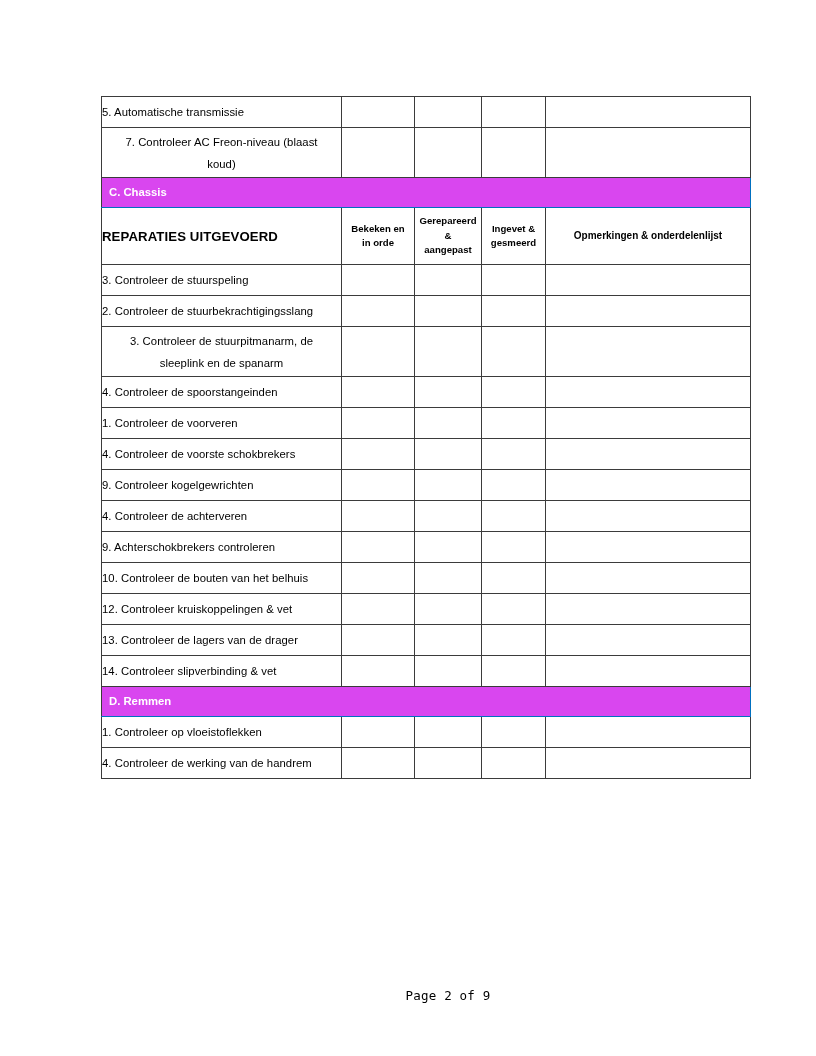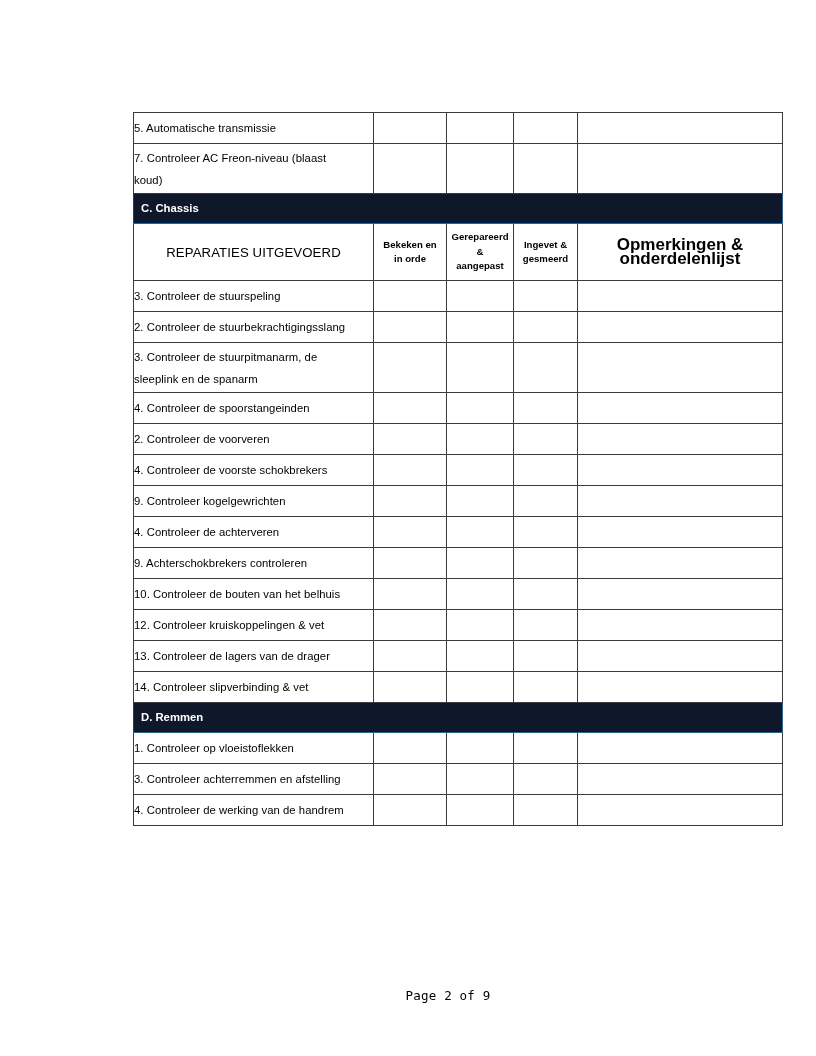--- a/index.html
+++ b/index.html
@@ -20,25 +20,24 @@
     position: absolute;
     left: 0;
     top: 0;
     width: 816px;
     height: 1056px;
   }
 
   .doc-table {
     position: absolute;
     left: 101px;
-    top: 112px;
+    top: 96px;
     width: 649px;
     border-collapse: collapse;
     table-layout: fixed;
-    margin-left: 32px;
   }
 
   .doc-table td {
     border: 1px solid #3b3b3b;
     padding: 0;
     vertical-align: middle;
     background: #ffffff;
   }
 
   
@@ -49,57 +48,57 @@
   .col-notes  { width: 205px; }
 
   .task-cell {
     font-size: 11.3px;
     line-height: 22px;
     padding: 4px 0 4px 7px;
     letter-spacing: 0.05px;
   }
 
   .row-1line .task-cell { height: 30px; }
-  .row-2line .task-cell { height: 49px; }
+  .row-2line .task-cell { height: 49px; text-align: center; }
 
   .section-row td {
-    background: #0f172a;
+    background: #d946ef;
     border: 1px solid #0070C0;
     border-left-color: #3b3b3b;
     height: 29px;
     padding: 0;
   }
   .section-label {
     color: #ffffff;
     font-weight: bold;
     font-size: 11.3px;
     padding-left: 7px;
     line-height: 29px;
     white-space: nowrap;
   }
 
   .header-row td {
     height: 56px;
     vertical-align: middle;
   }
   .header-title {
-    text-align: center;
+    text-align: left;
     font-size: 13.2px;
-    font-weight: normal;
+    font-weight: bold;
     letter-spacing: 0.1px;
   }
   .header-col {
     text-align: center;
     font-size: 9.6px;
     font-weight: bold;
     line-height: 14.5px;
     padding: 0 2px;
   }
   .header-col.notes {
-    font-size: 17px;
+    font-size: 10px;
   }
 
   .page-footer {
     position: absolute;
     left: 0;
     top: 988px;
     width: 816px;
     text-align: center;
     font-family: "DejaVu Sans Mono", monospace;
     font-size: 12.5px;
@@ -168,21 +167,21 @@
           <td></td>
         </tr>
         <tr class="task-row row-1line">
           <td class="task-cell">4. Controleer de spoorstangeinden</td>
           <td></td>
           <td></td>
           <td></td>
           <td></td>
         </tr>
         <tr class="task-row row-1line">
-          <td class="task-cell">2. Controleer de voorveren</td>
+          <td class="task-cell">1. Controleer de voorveren</td>
           <td></td>
           <td></td>
           <td></td>
           <td></td>
         </tr>
         <tr class="task-row row-1line">
           <td class="task-cell">4. Controleer de voorste schokbrekers</td>
           <td></td>
           <td></td>
           <td></td>
@@ -241,27 +240,20 @@
           <td colspan="5"><span class="section-label">D. Remmen</span></td>
         </tr>
         <tr class="task-row row-1line">
           <td class="task-cell">1. Controleer op vloeistoflekken</td>
           <td></td>
           <td></td>
           <td></td>
           <td></td>
         </tr>
         <tr class="task-row row-1line">
-          <td class="task-cell">3. Controleer achterremmen en afstelling</td>
-          <td></td>
-          <td></td>
-          <td></td>
-          <td></td>
-        </tr>
-        <tr class="task-row row-1line">
           <td class="task-cell">4. Controleer de werking van de handrem</td>
           <td></td>
           <td></td>
           <td></td>
           <td></td>
         </tr>
       </tbody>
   </table>
 
   <div class="page-footer">Page 2 of 9</div>

